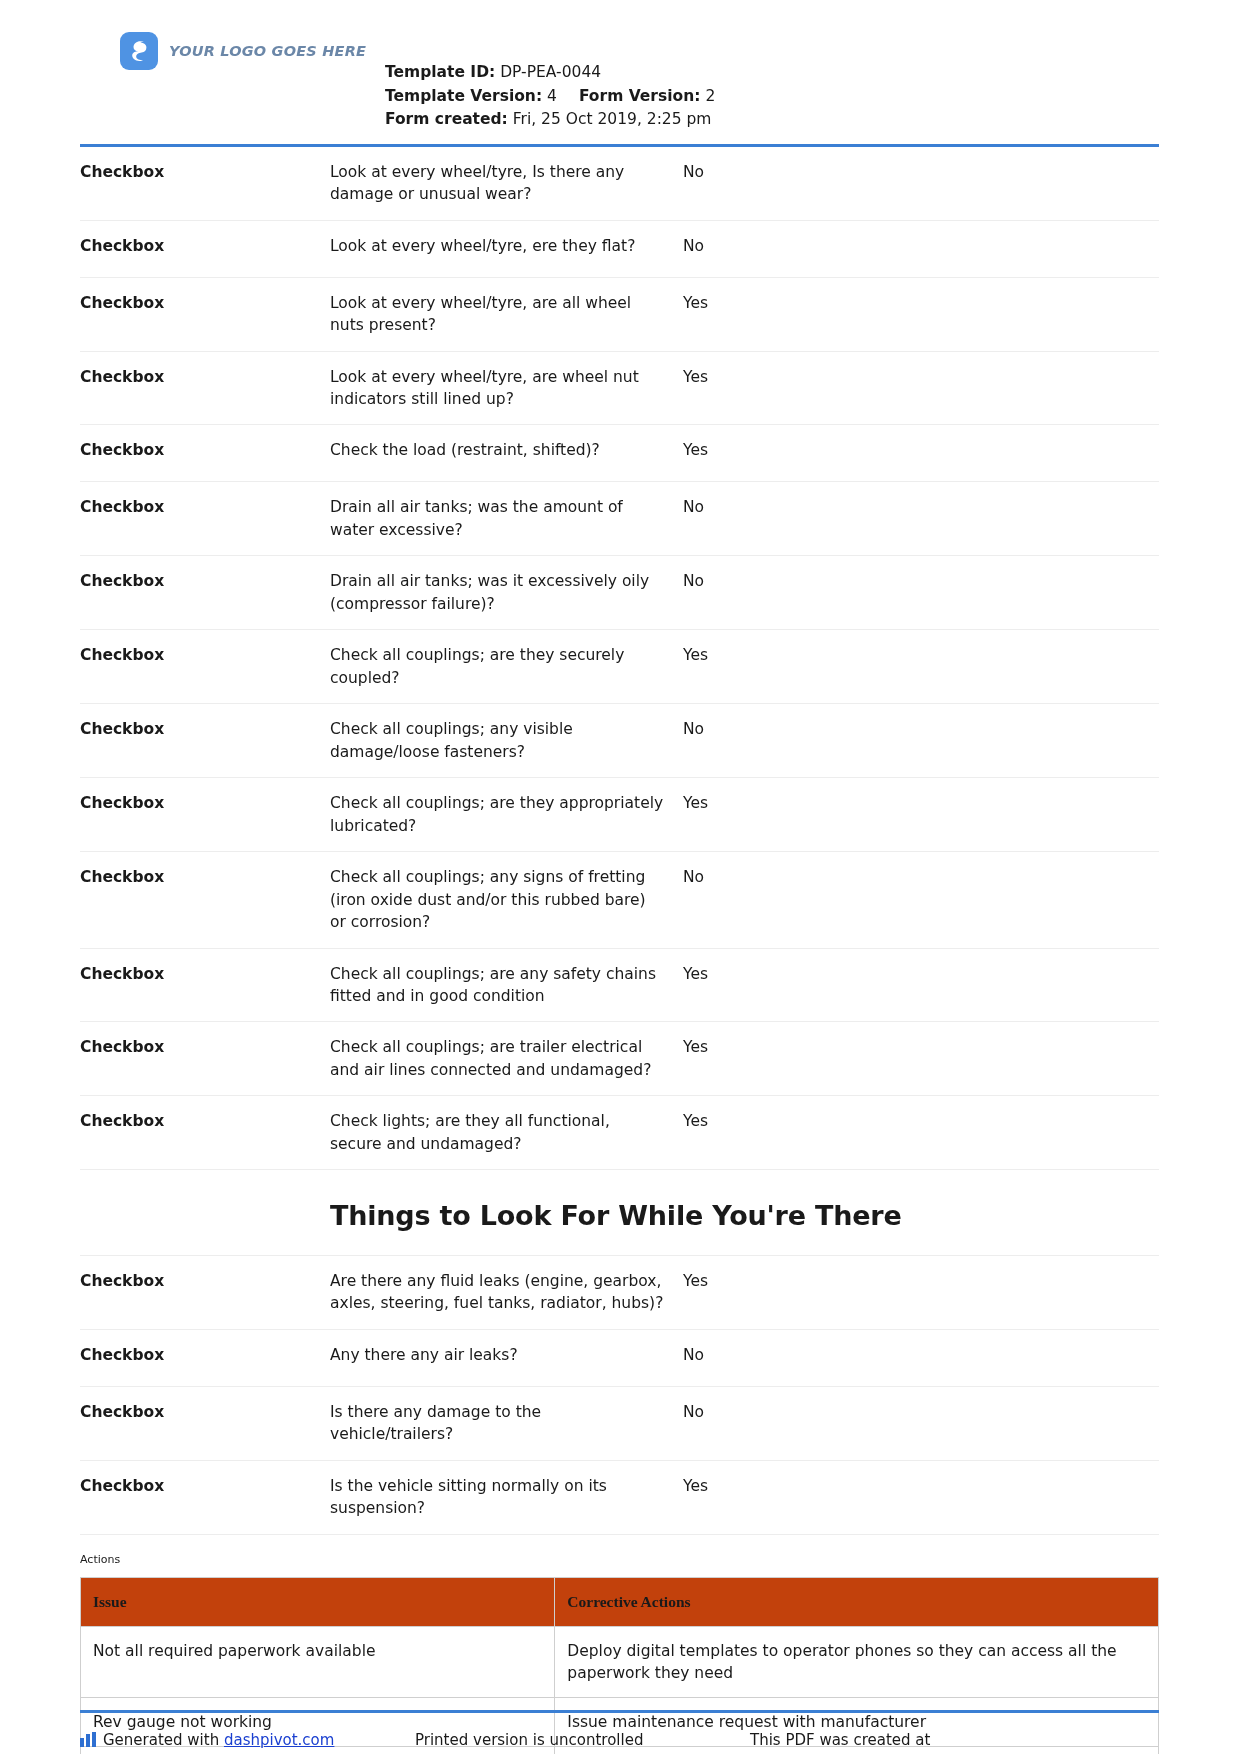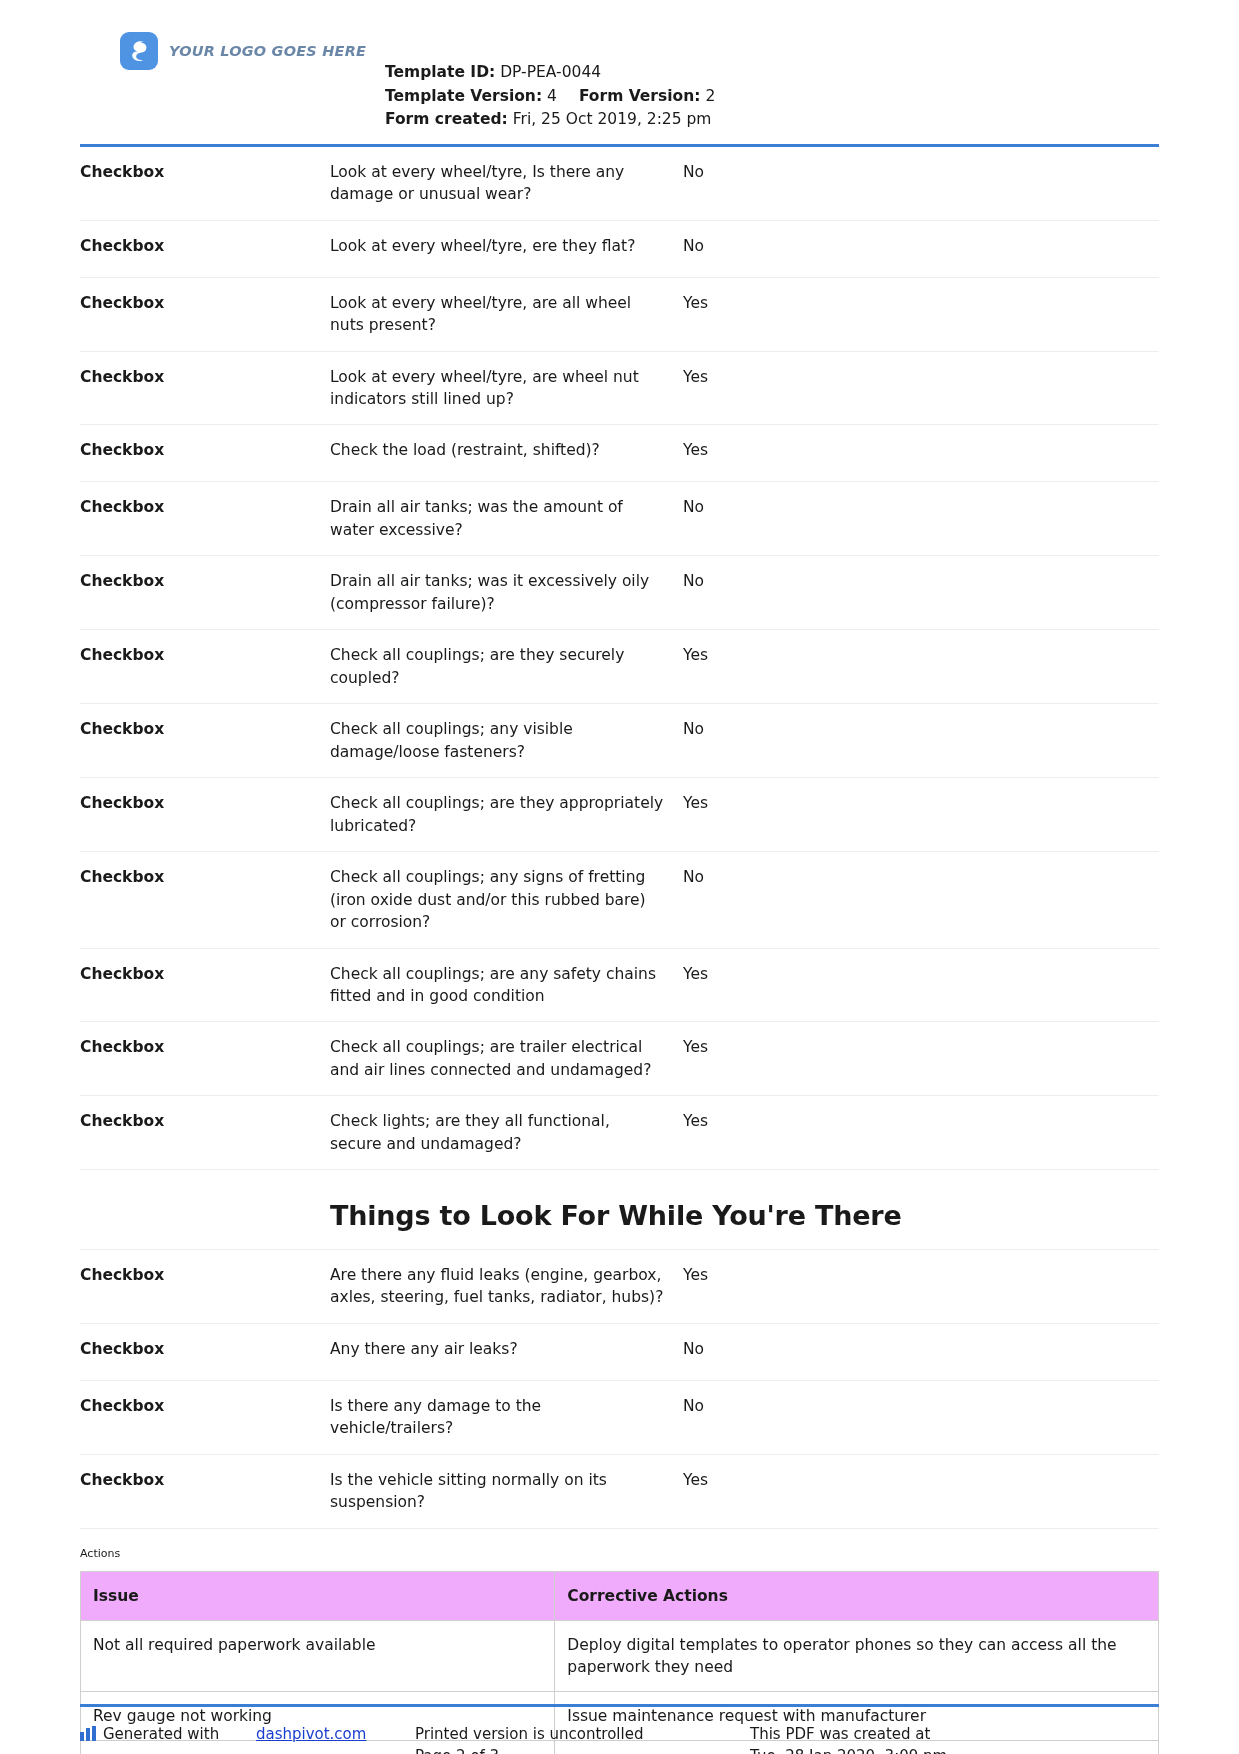--- a/index.html
+++ b/index.html
@@ -105,21 +105,21 @@
   }
   .cell-answer {
     flex: 1 1 auto;
     font-size: 15.5px;
     line-height: 1.45;
   }
 
   
   .section-heading-row {
     border-bottom: 1px solid #ededed;
-    padding: 30px 0 16px 0;
+    padding: 30px 0 22px 0;
     display: flex;
   }
   .section-heading-spacer { flex: 0 0 250px; }
   .section-heading {
     flex: 1 1 auto;
     font-size: 27px;
     font-weight: bold;
     letter-spacing: -0.2px;
     line-height: 1.2;
   }
@@ -138,22 +138,23 @@
   }
   table.actions th, table.actions td {
     border: 1px solid #cfcfcf;
     text-align: left;
     vertical-align: top;
     padding: 13px 12px;
     font-size: 15.5px;
     line-height: 1.42;
   }
   table.actions th {
-    background: #f0abfc;
+    background: #c2410c;
     font-weight: bold;
+    font-family: Liberation Serif, serif;
   }
   table.actions col.c1 { width: 44%; }
   table.actions col.c2 { width: 56%; }
 
   
   .footer {
     position: absolute;
     left: 80px;
     right: 80px;
     bottom: 22px;
@@ -185,21 +186,20 @@
     width: 4px;
     background: #2e6fd1;
     display: block;
   }
   .bars-icon i:nth-child(1) { left: 0px;  height: 9px; }
   .bars-icon i:nth-child(2) { left: 6px;  height: 13px; }
   .bars-icon i:nth-child(3) { left: 12px; height: 15px; }
   .footer-link {
     color: #1a3fd0;
     text-decoration: underline;
-    margin-left: 32px;
   }
 </style>
 </head>
 <body>
 
 <div class="page">
 
   <div class="header">
     <div class="logo-block">
       <div class="logo-mark">

